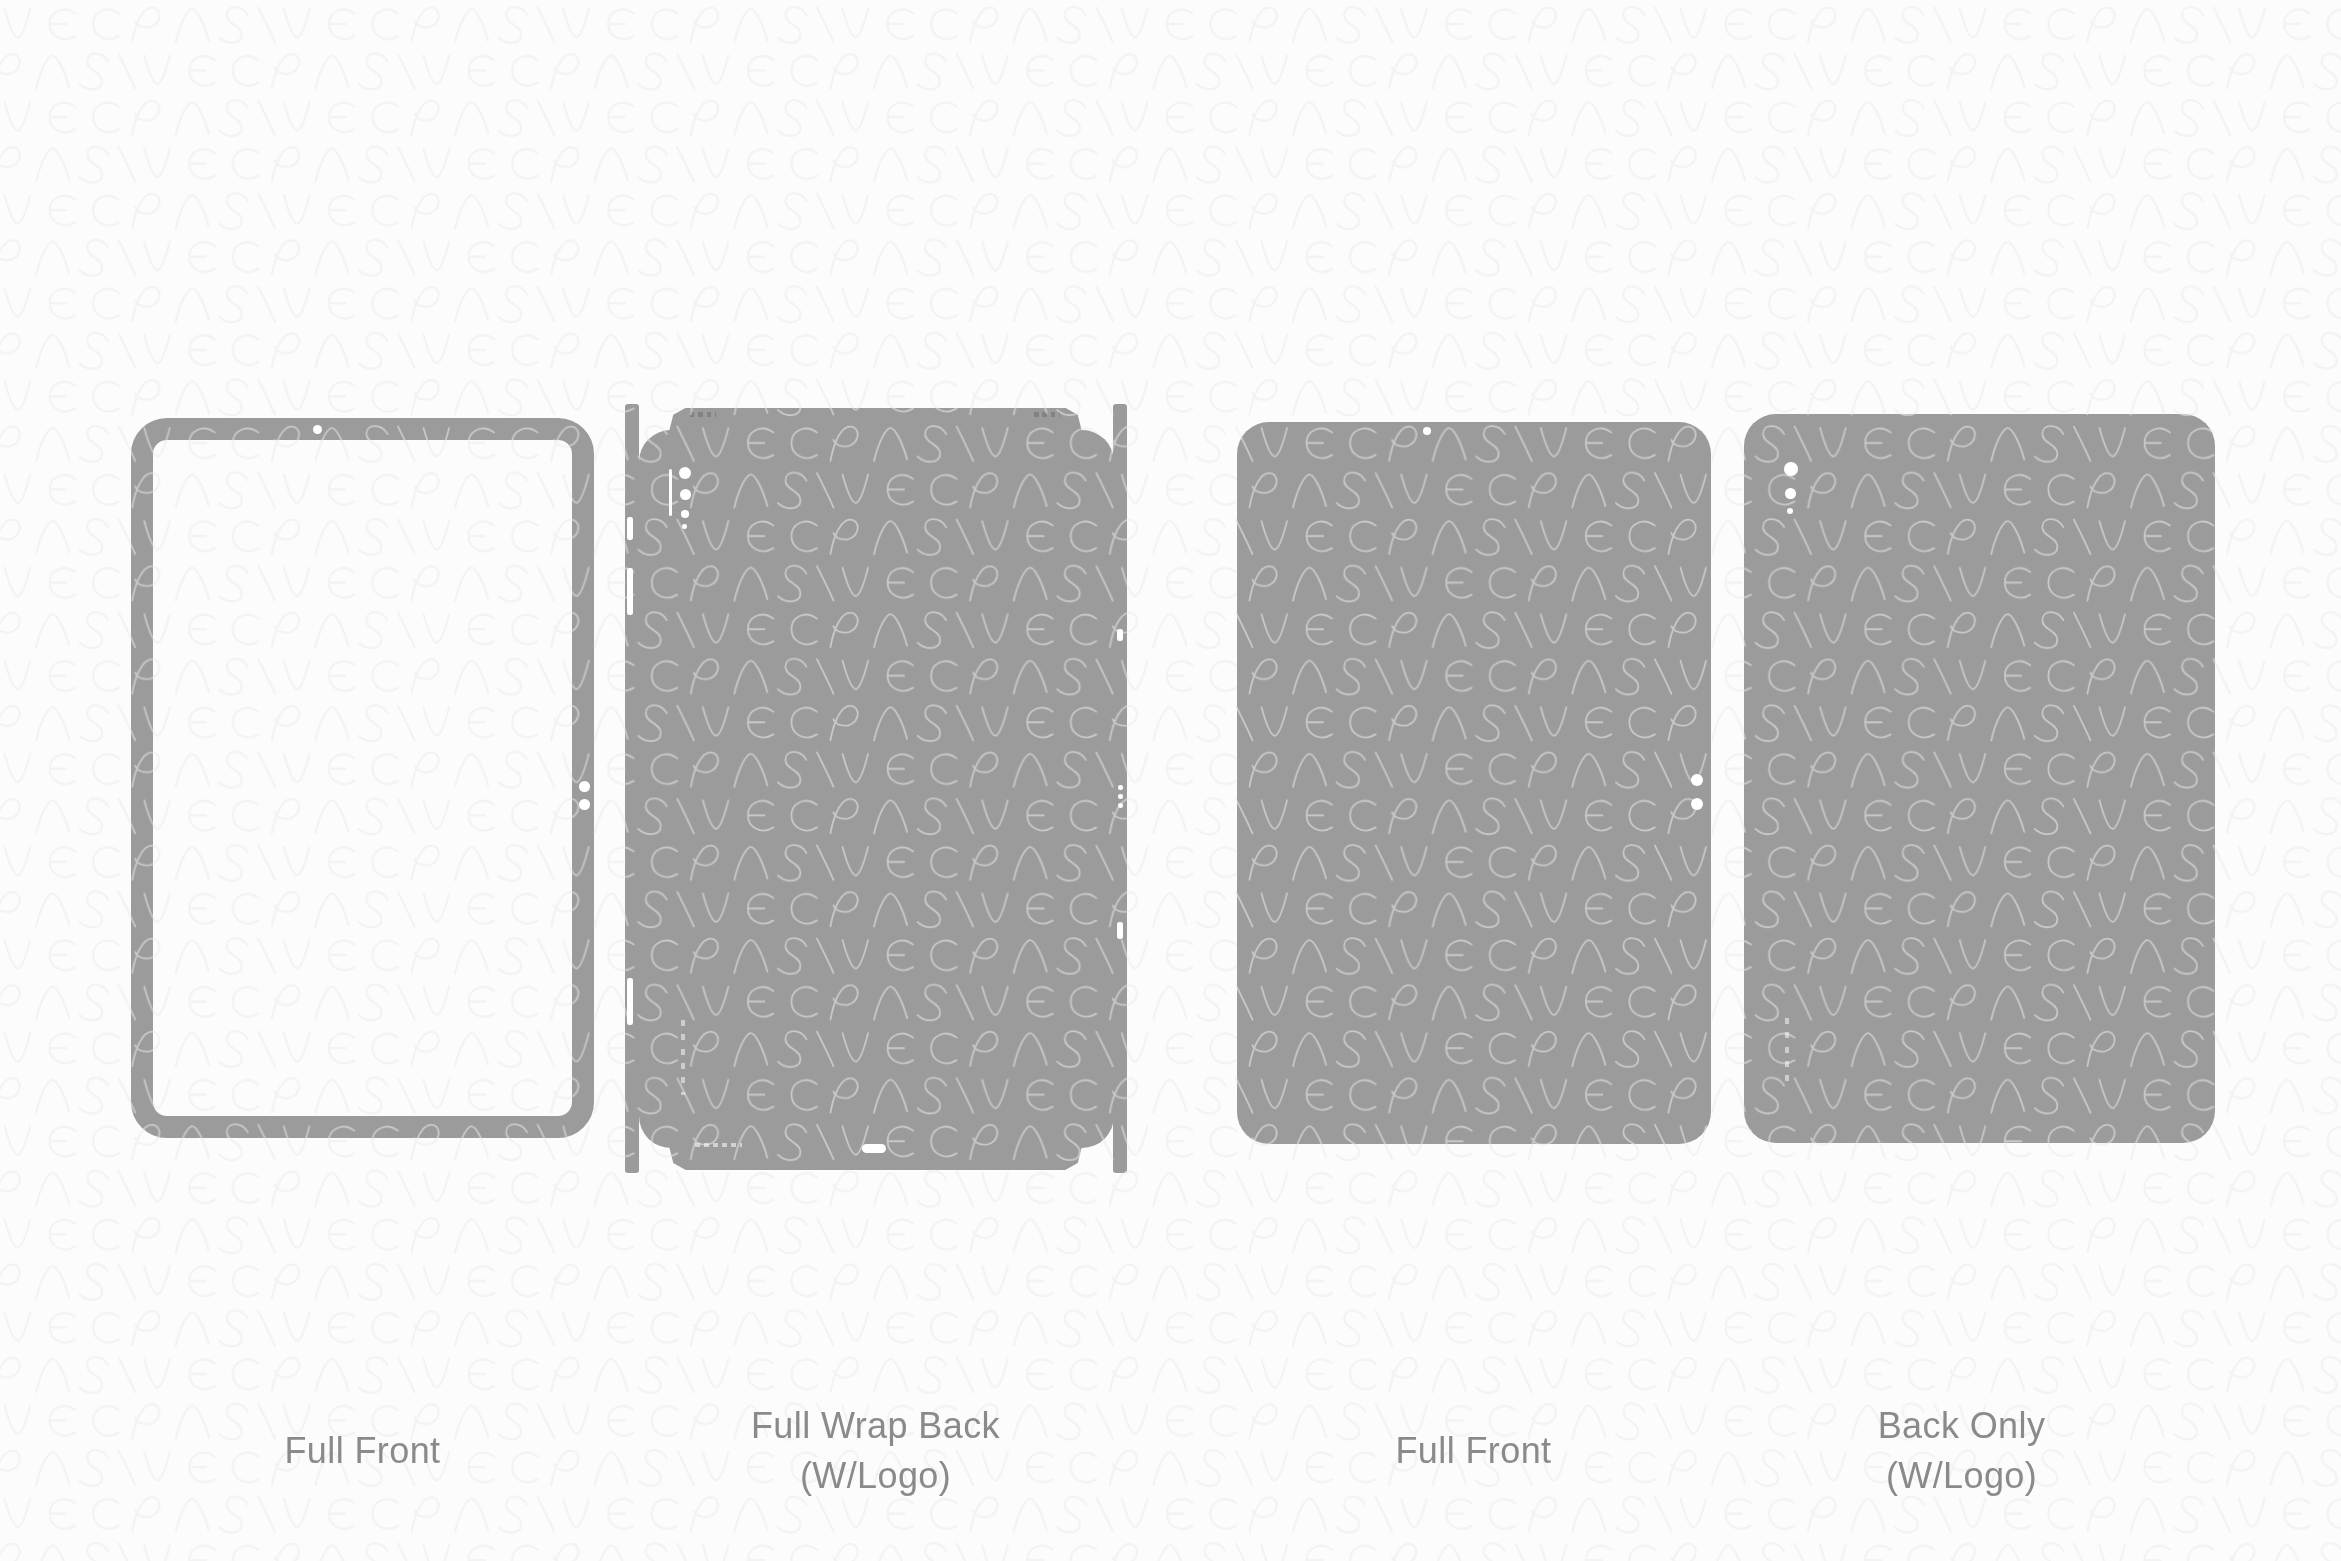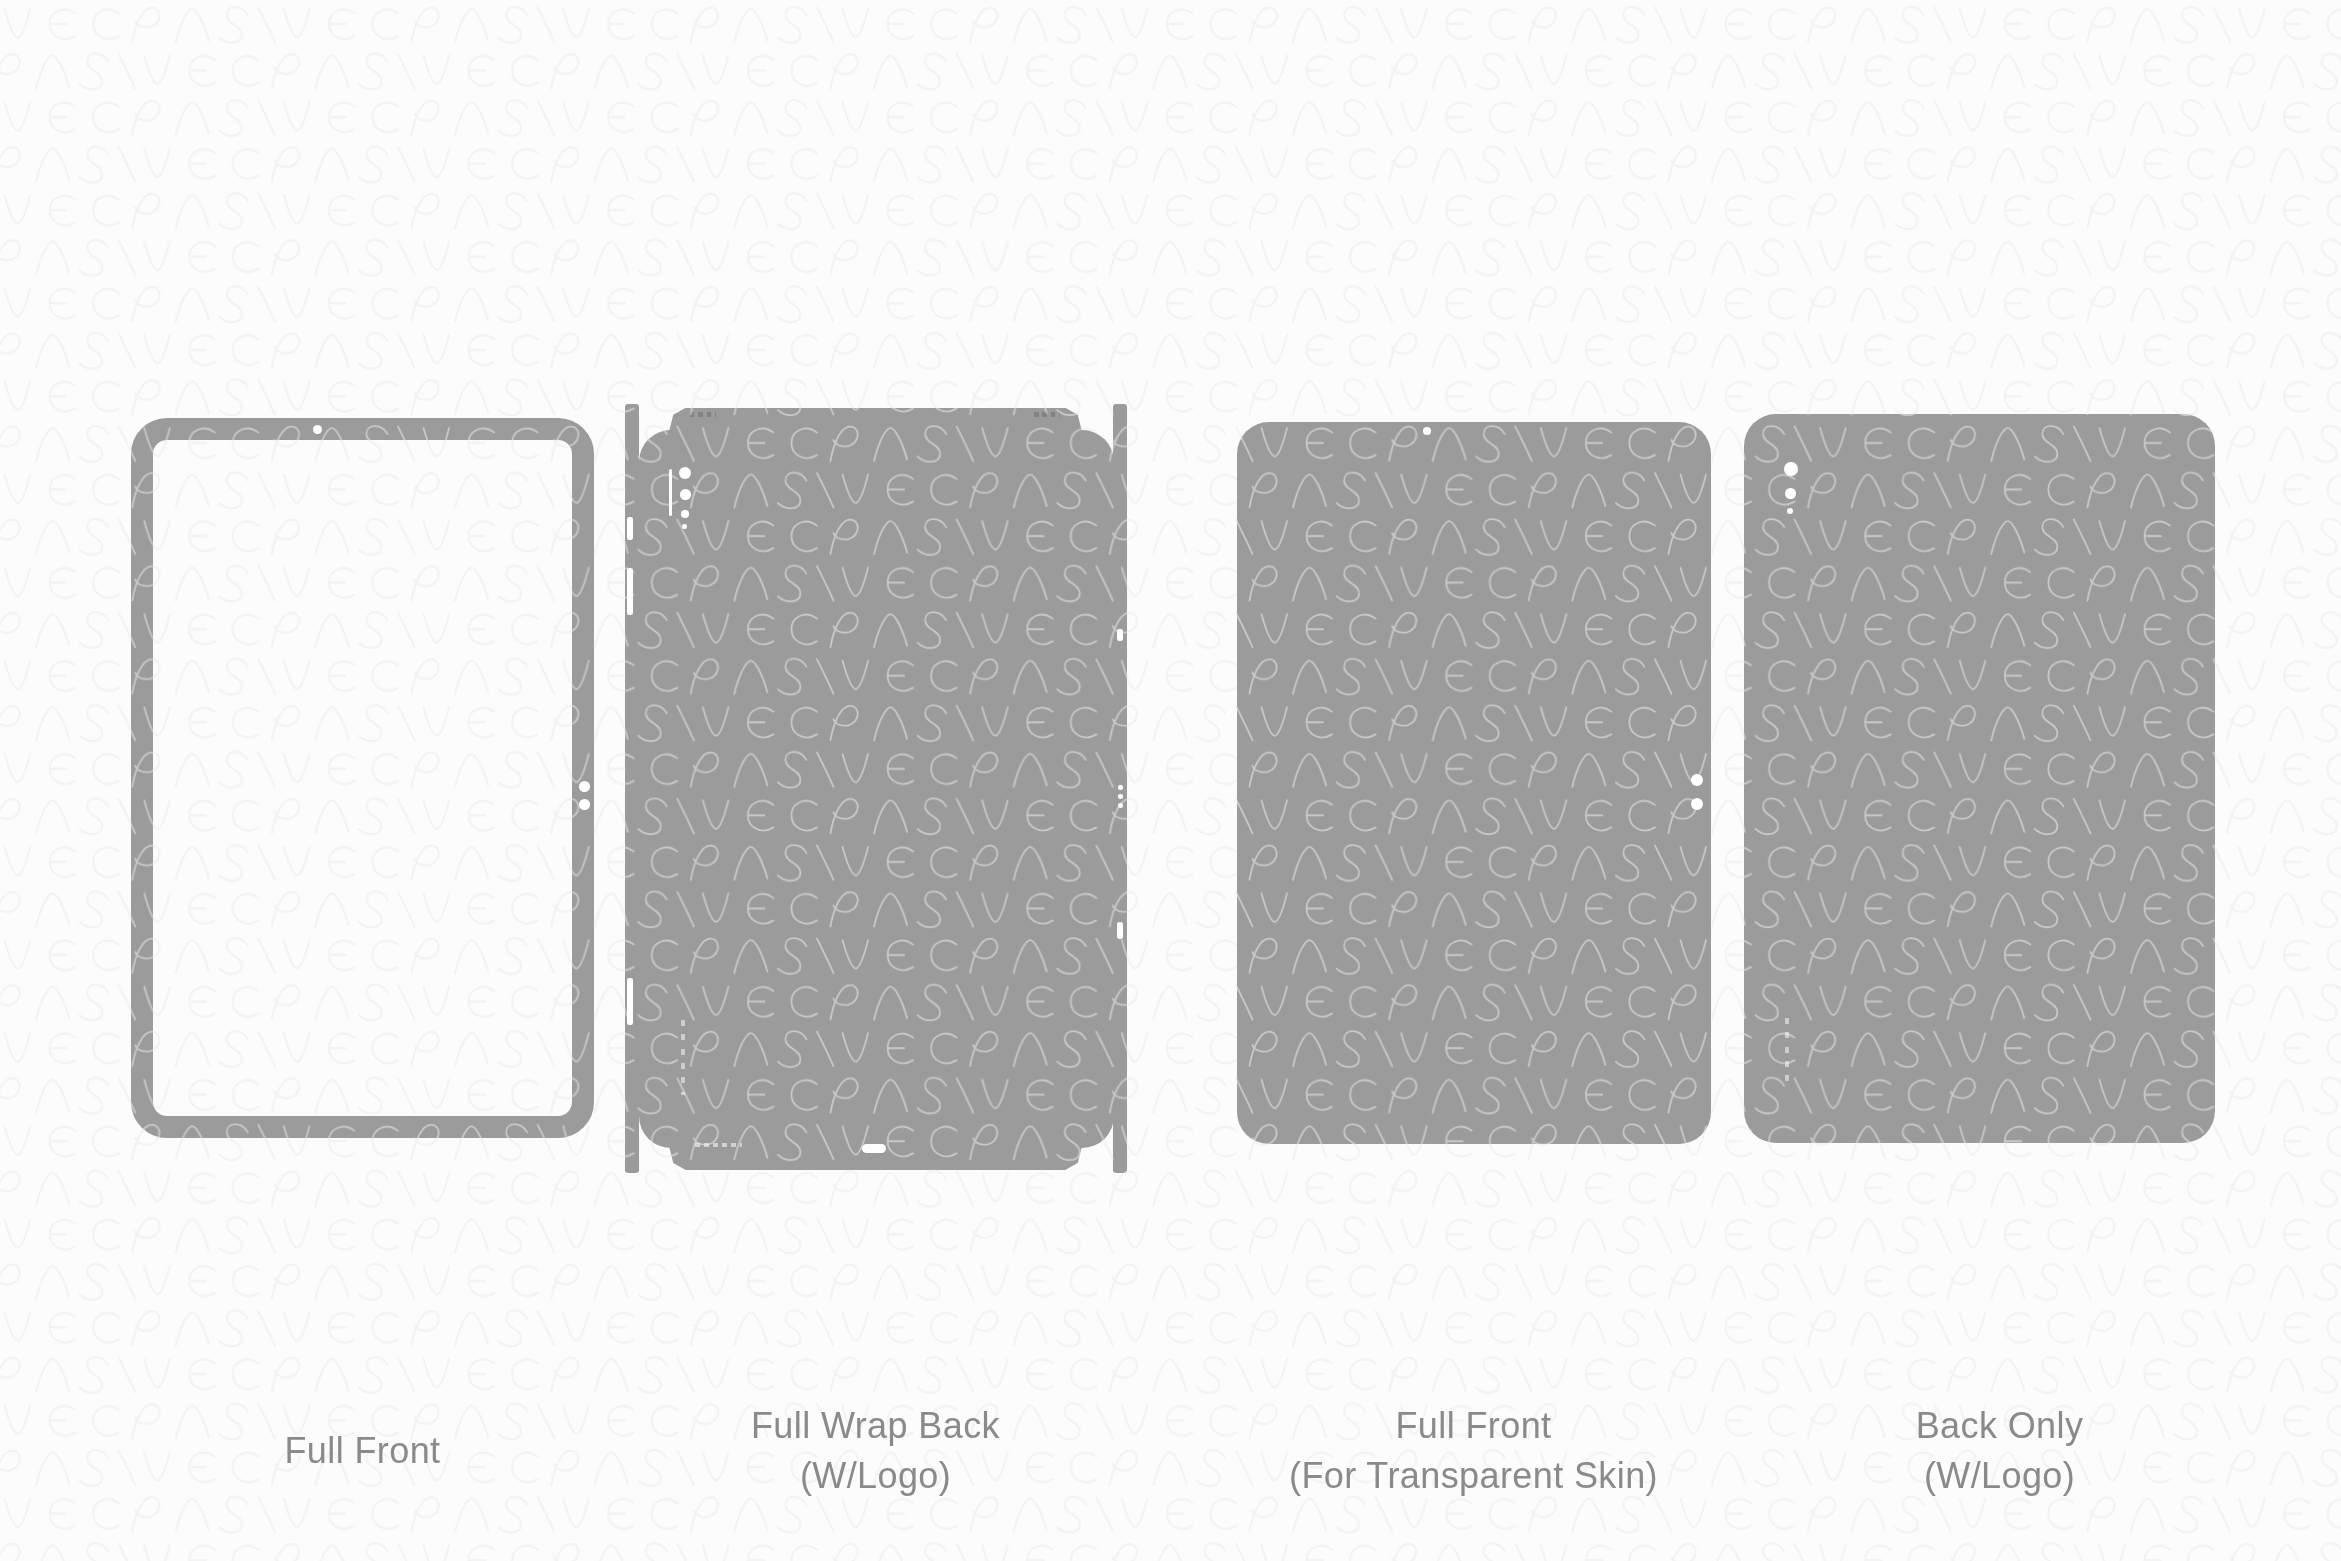--- a/index.html
+++ b/index.html
@@ -150,20 +150,19 @@
   <span></span>
 </div>
 
 <div class="caption z3" style="left:590px;">
   <span>Full Wrap Back</span>
   <span>(W/Logo)</span>
 </div>
 
 <div class="caption z3" style="left:1188px;">
   <span>Full Front</span>
-  <span>(For Transparent Skin)</span>
 </div>
 
-<div class="caption z3" style="left:1714px;">
+<div class="caption z3" style="left:1676px;">
   <span>Back Only</span>
   <span>(W/Logo)</span>
 </div>
 
 
 </body></html>

